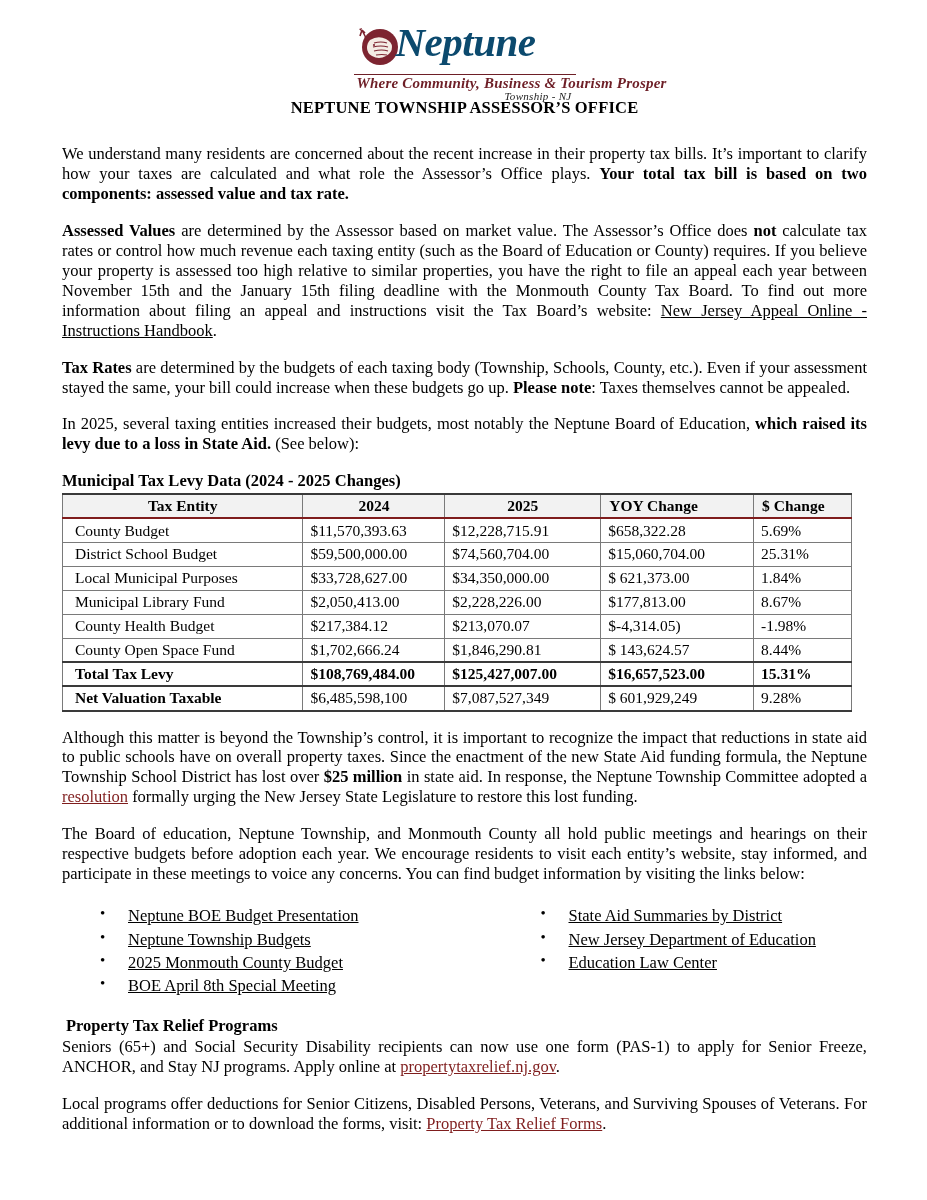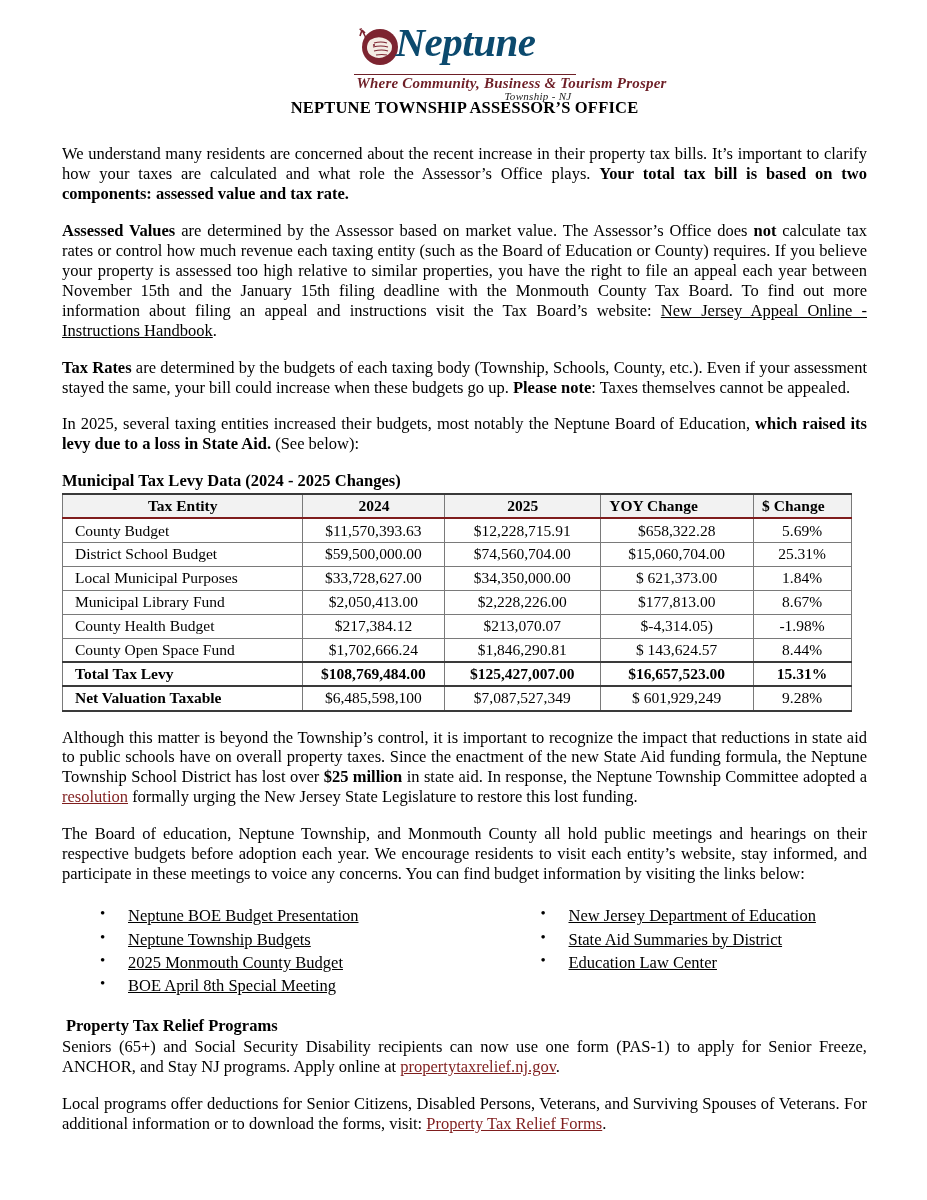--- a/index.html
+++ b/index.html
@@ -126,21 +126,21 @@
     font-weight: bold;
     border-top: 2px solid #3a3a3a;
     border-bottom: 2px solid #7f1d1d;
   }
   table.levy thead th.c-entity { text-align: center; width: 241px; }
   table.levy thead th.c-y1 { text-align: center; width: 142px; }
   table.levy thead th.c-y2 { text-align: center; width: 156px; }
   table.levy thead th.c-yoy { text-align: left; width: 153px; padding-left: 8px; }
   table.levy thead th.c-pct { text-align: left; width: 98px; padding-left: 8px; }
   table.levy tbody td.lbl { text-align: left; padding-left: 12px; }
-  table.levy tbody td.num { text-align: center; padding-right: 8px; }
+  table.levy tbody td.num { text-align: left; padding-right: 8px; }
   table.levy tbody tr.total td,
   table.levy tbody tr.netval td.lbl { font-weight: bold; }
   table.levy tbody tr.total td { border-top: 2px solid #3a3a3a; }
   table.levy tbody tr.netval td { border-top: 2px solid #3a3a3a; border-bottom: 2px solid #3a3a3a; }
 
   
   .links-cols {
     display: flex;
     margin: 20px 0 18px 0;
   }
@@ -282,22 +282,22 @@
     <div class="links-col left">
       <ul class="linklist">
         <li><a class="link-black" href="#">Neptune BOE Budget Presentation</a></li>
         <li><a class="link-black" href="#">Neptune Township Budgets</a></li>
         <li><a class="link-black" href="#">2025 Monmouth County Budget</a></li>
         <li><a class="link-black" href="#">BOE April 8th Special Meeting</a></li>
       </ul>
     </div>
     <div class="links-col right">
       <ul class="linklist">
+        <li><a class="link-black" href="#">State Aid Summaries by District</a></li>
         <li><a class="link-black" href="#">New Jersey Department of Education</a></li>
-        <li><a class="link-black" href="#">State Aid Summaries by District</a></li>
         <li><a class="link-black" href="#">Education Law Center</a></li>
       </ul>
     </div>
   </div>
 
   <div class="sec-head">Property Tax Relief Programs</div>
   <p class="body"><span>Seniors (65+) and Social Security Disability recipients can now use one form (PAS-1) to apply for Senior Freeze, ANCHOR, and Stay NJ programs. Apply online at </span><a class="link" href="#">propertytaxrelief.nj.gov</a><span>.</span></p>
 
   <p class="body last"><span>Local programs offer deductions for Senior Citizens, Disabled Persons, Veterans, and Surviving Spouses of Veterans. For additional information or to download the forms, visit: </span><a class="link" href="#">Property Tax Relief Forms</a><span>.</span></p>
 

